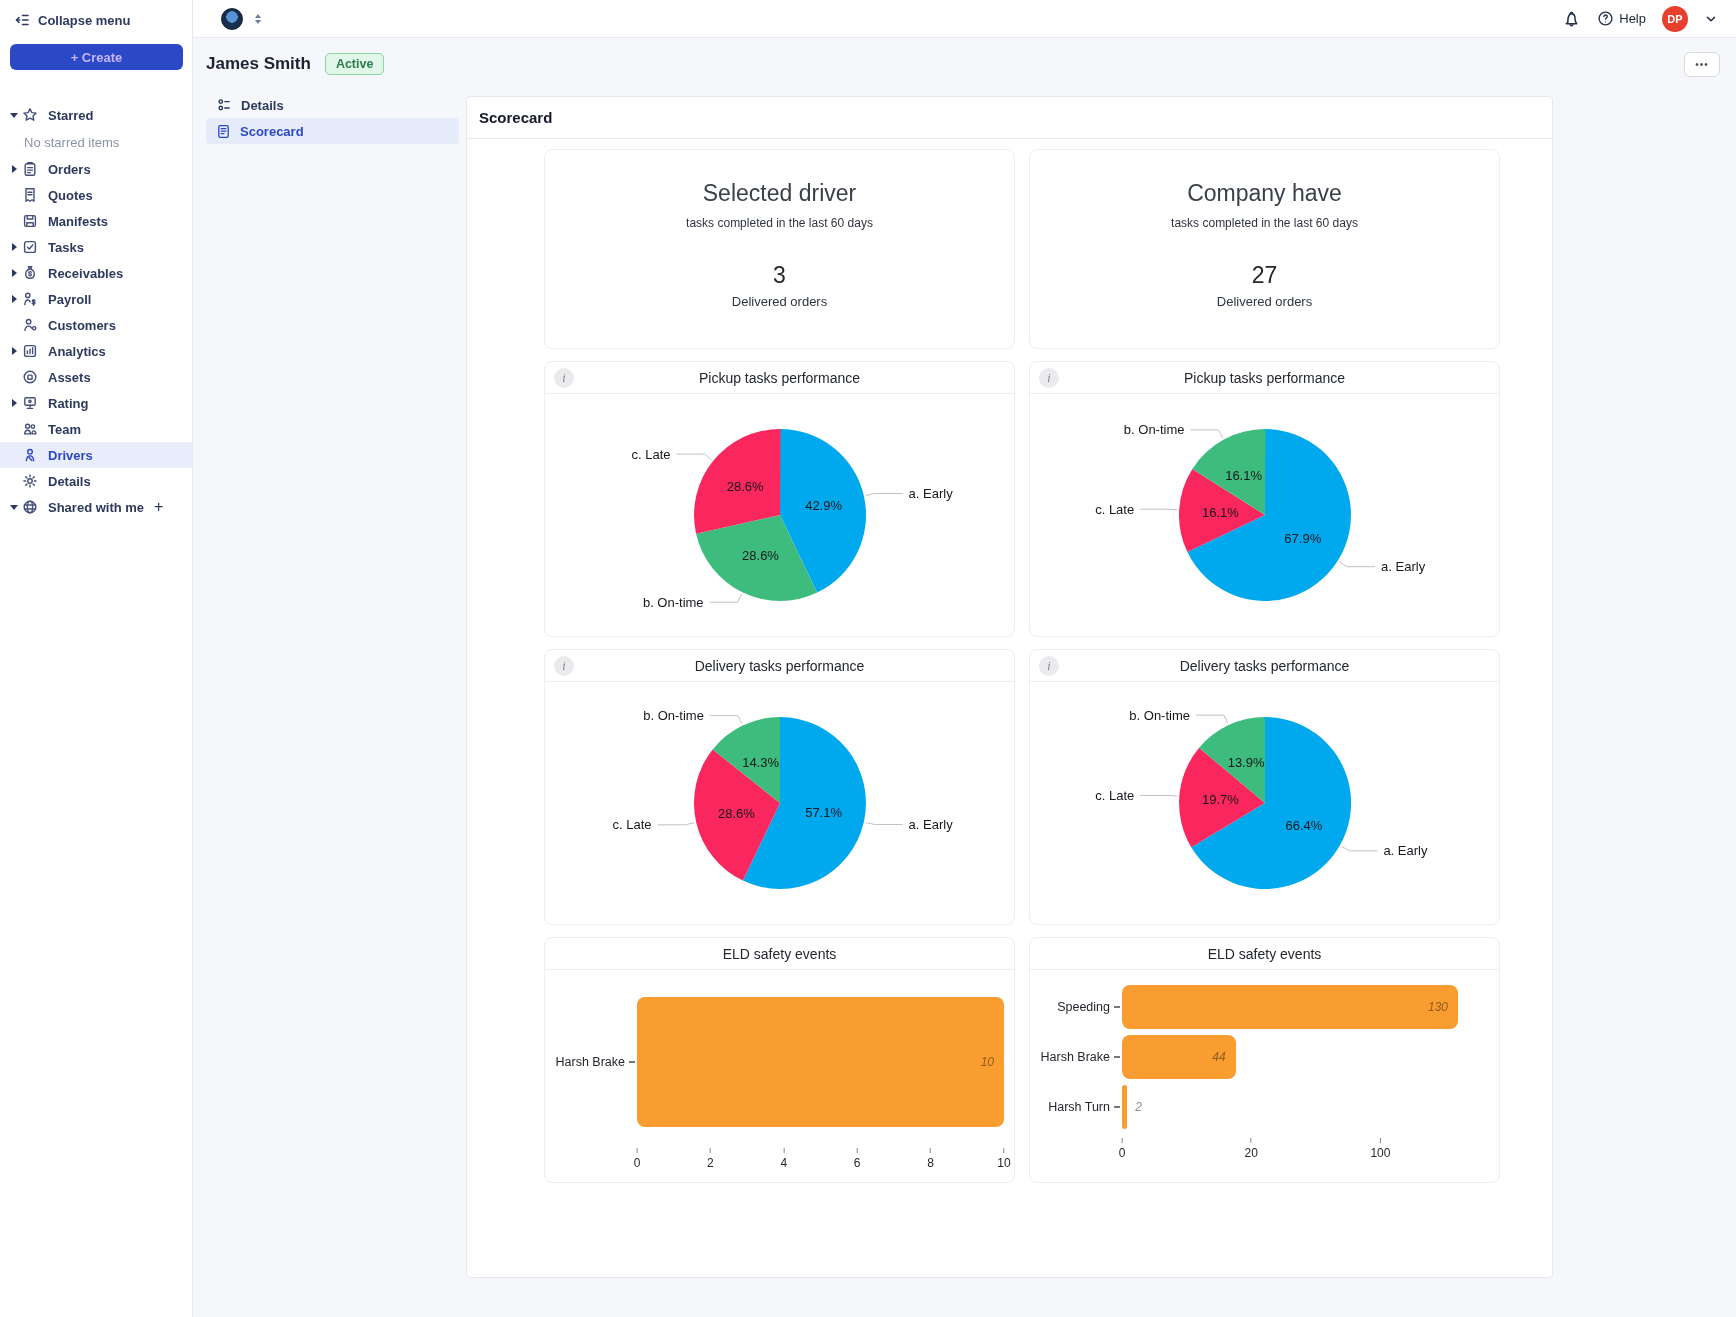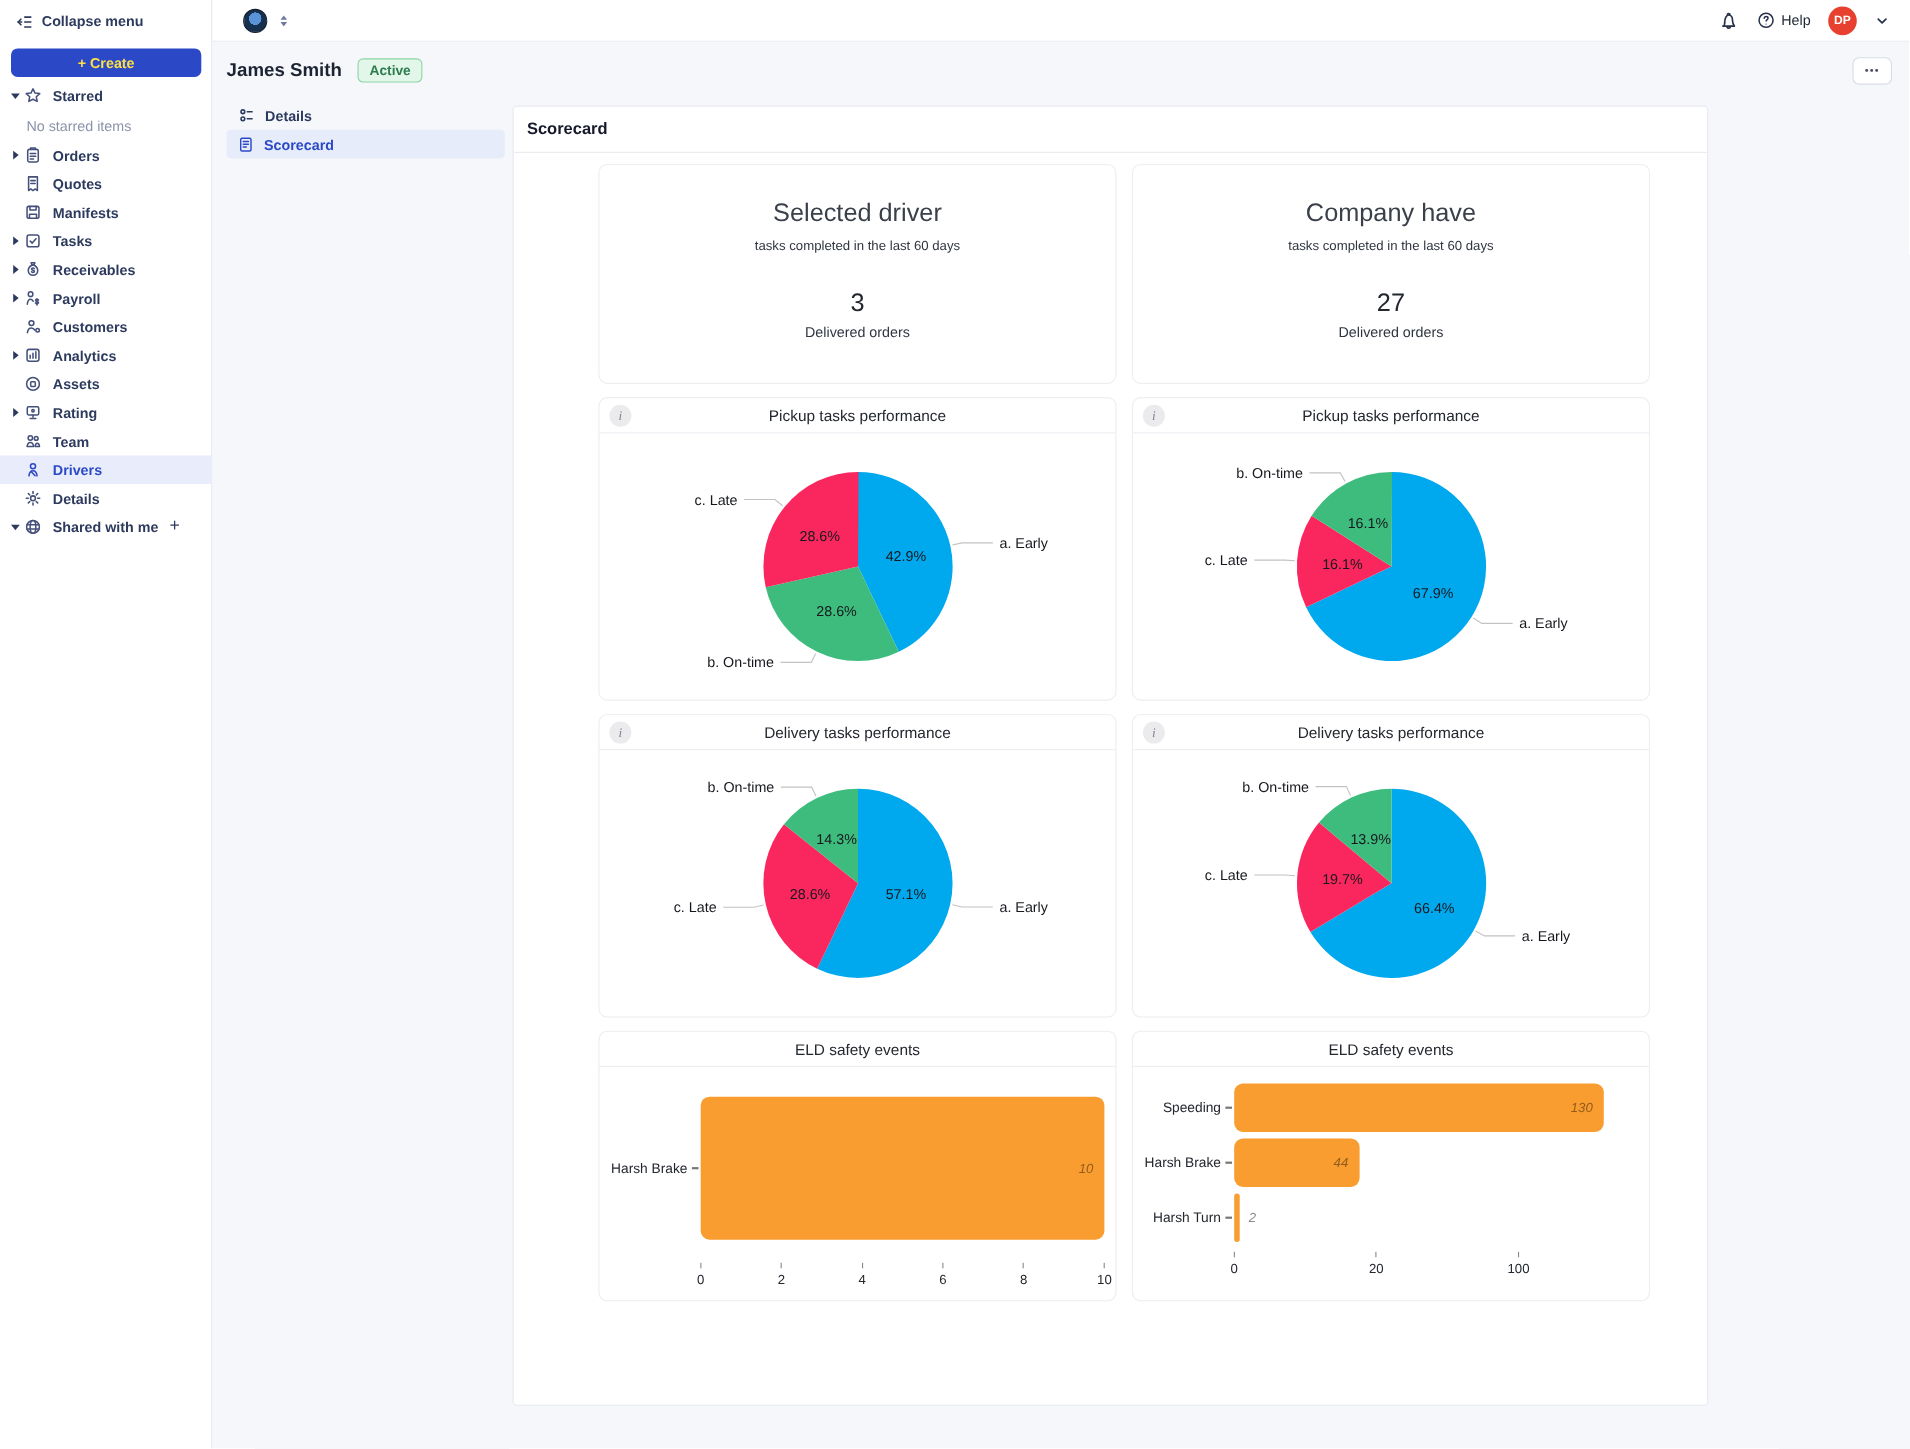--- a/index.html
+++ b/index.html
@@ -2,23 +2,23 @@
 <html><head>
 <meta charset="utf-8">
 <style>
   *{margin:0;padding:0;box-sizing:border-box;}
   html,body{background:#fff;}
   body{font-family:"Liberation Sans",sans-serif;color:#1d2433;}
   .app{position:relative;width:1736px;height:1317px;background:#fff;overflow:hidden;}
 
   
   .sidebar{position:absolute;left:0;top:0;bottom:0;width:193px;background:#fff;border-right:1px solid #e7e9f0;z-index:3;}
-  .collapse-row{display:flex;gap:8px;padding:12px 10px 12px 14px;font-size:13px;font-weight:700;color:#2c3a5e;cursor:pointer;}
+  .collapse-row{display:flex;align-items:center;gap:8px;padding:12px 10px 12px 14px;font-size:13px;font-weight:700;color:#2c3a5e;cursor:pointer;}
   .collapse-row svg{color:#2c3a5e;}
-  .create-btn{display:block;width:173px;margin:4px 10px 4px;height:26px;border:none;border-radius:6px;background:#2b49c7;color:#fde047;font-size:13px;font-weight:700;font-family:inherit;cursor:pointer;}
+  .create-btn{display:block;width:173px;margin:4px 10px 32px;height:26px;border:none;border-radius:6px;background:#2b49c7;color:#c4b5fd;font-size:13px;font-weight:700;font-family:inherit;cursor:pointer;}
   .nav-row{display:flex;align-items:center;height:26px;padding-left:6px;font-size:13px;font-weight:700;color:#2c3a5e;cursor:pointer;}
   .nav-row.selected{background:#e9edfb;color:#2b49c7;}
   .nav-row.selected .nav-ico{color:#2b49c7;}
   .nav-caret{width:16px;display:flex;justify-content:center;flex:none;}
   .tri-down{width:0;height:0;border-left:4px solid transparent;border-right:4px solid transparent;border-top:5px solid #2c3a5e;display:block;}
   .tri-right{width:0;height:0;border-top:4px solid transparent;border-bottom:4px solid transparent;border-left:5px solid #2c3a5e;display:block;}
   .nav-ico{width:17px;height:17px;margin-right:9px;color:#44507a;flex:none;display:flex;align-items:center;}
   .nav-label{white-space:nowrap;}
   .nav-plus{margin-left:10px;font-size:16px;font-weight:400;color:#2c3a5e;line-height:1;}
   .nav-note{padding-left:24px;font-size:13px;color:#8b93a9;height:28px;display:flex;align-items:center;}

